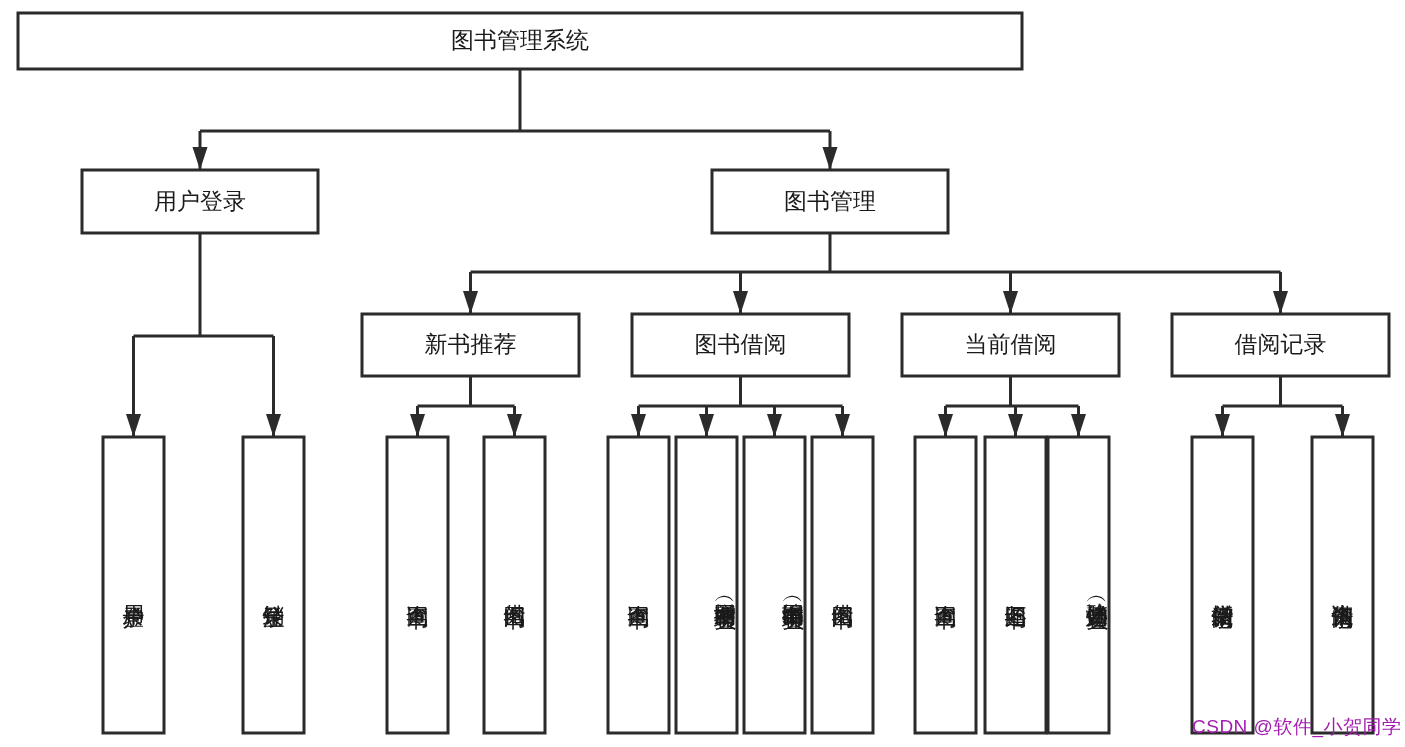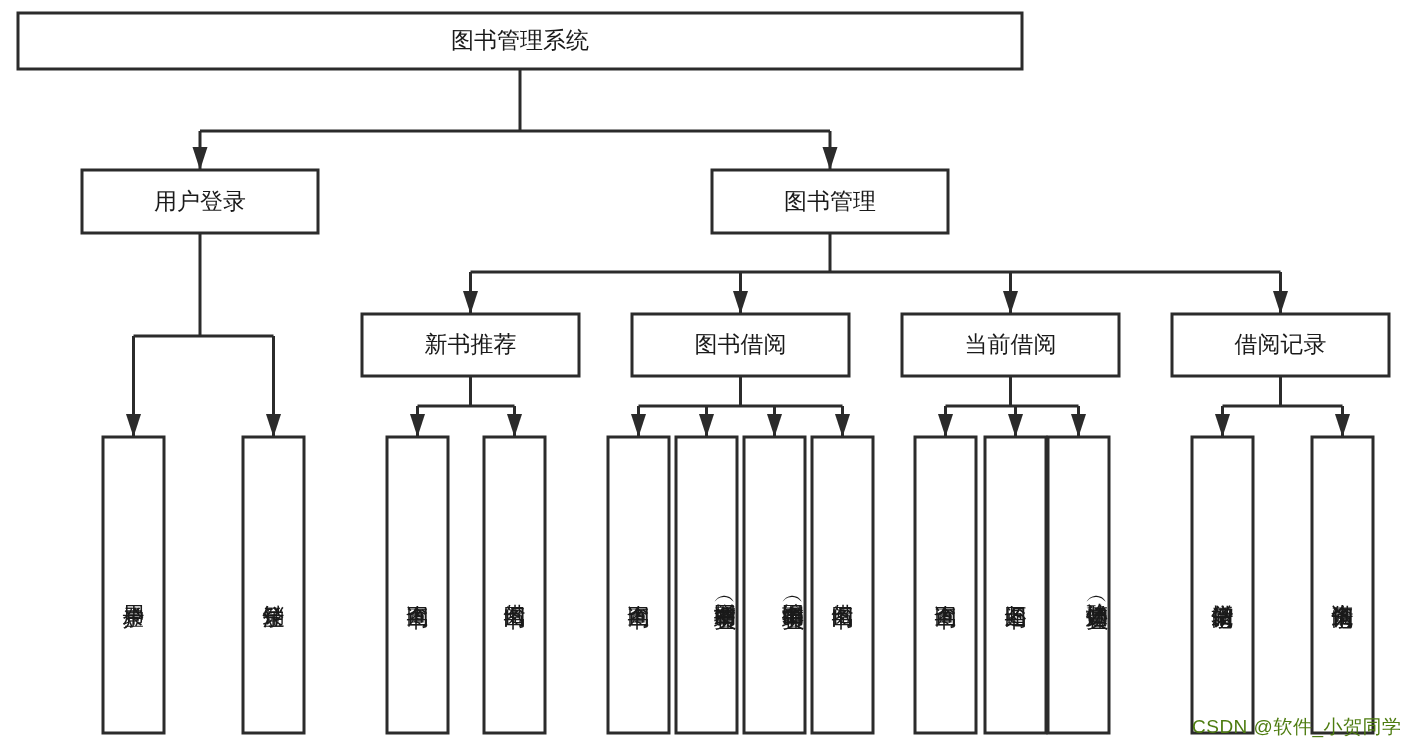--- a/index.html
+++ b/index.html
@@ -208,14 +208,14 @@
       <div class="leaf-label" style="left: 608px; top: 451px; width: 61px; height: 276px; justify-content: center; align-items: center;">查询图书</div>
       <div class="leaf-label" style="left: 676px; top: 451px; width: 61px; height: 276px;">新增图书（管理员）</div>
       <div class="leaf-label" style="left: 744px; top: 451px; width: 61px; height: 276px;">编辑图书（管理员）</div>
       <div class="leaf-label" style="left: 812px; top: 451px; width: 61px; height: 276px; justify-content: center; align-items: center;">借阅图书</div>
       <div class="leaf-label" style="left: 915px; top: 451px; width: 61px; height: 276px; justify-content: center; align-items: center;">查询图书</div>
       <div class="leaf-label" style="left: 985px; top: 451px; width: 61px; height: 276px; justify-content: center; align-items: center;">归还图书</div>
       <div class="leaf-label" style="left: 1048px; top: 451px; width: 61px; height: 276px;">确认归还（管理员）</div>
       <div class="leaf-label" style="left: 1192px; top: 451px; width: 61px; height: 276px; justify-content: center; align-items: center;">新增借阅记录</div>
       <div class="leaf-label" style="left: 1312px; top: 451px; width: 61px; height: 276px; justify-content: center; align-items: center;">查询借阅记录</div>
     </div>
-  <div class="watermark" style="left: 1192px; top: 714px; color: #4d7c0f;">CSDN @软件_小贺同学</div>
+  <div class="watermark" style="left: 1192px; top: 714px; color: #a21caf;">CSDN @软件_小贺同学</div>
 </div>
 
 </body></html>

